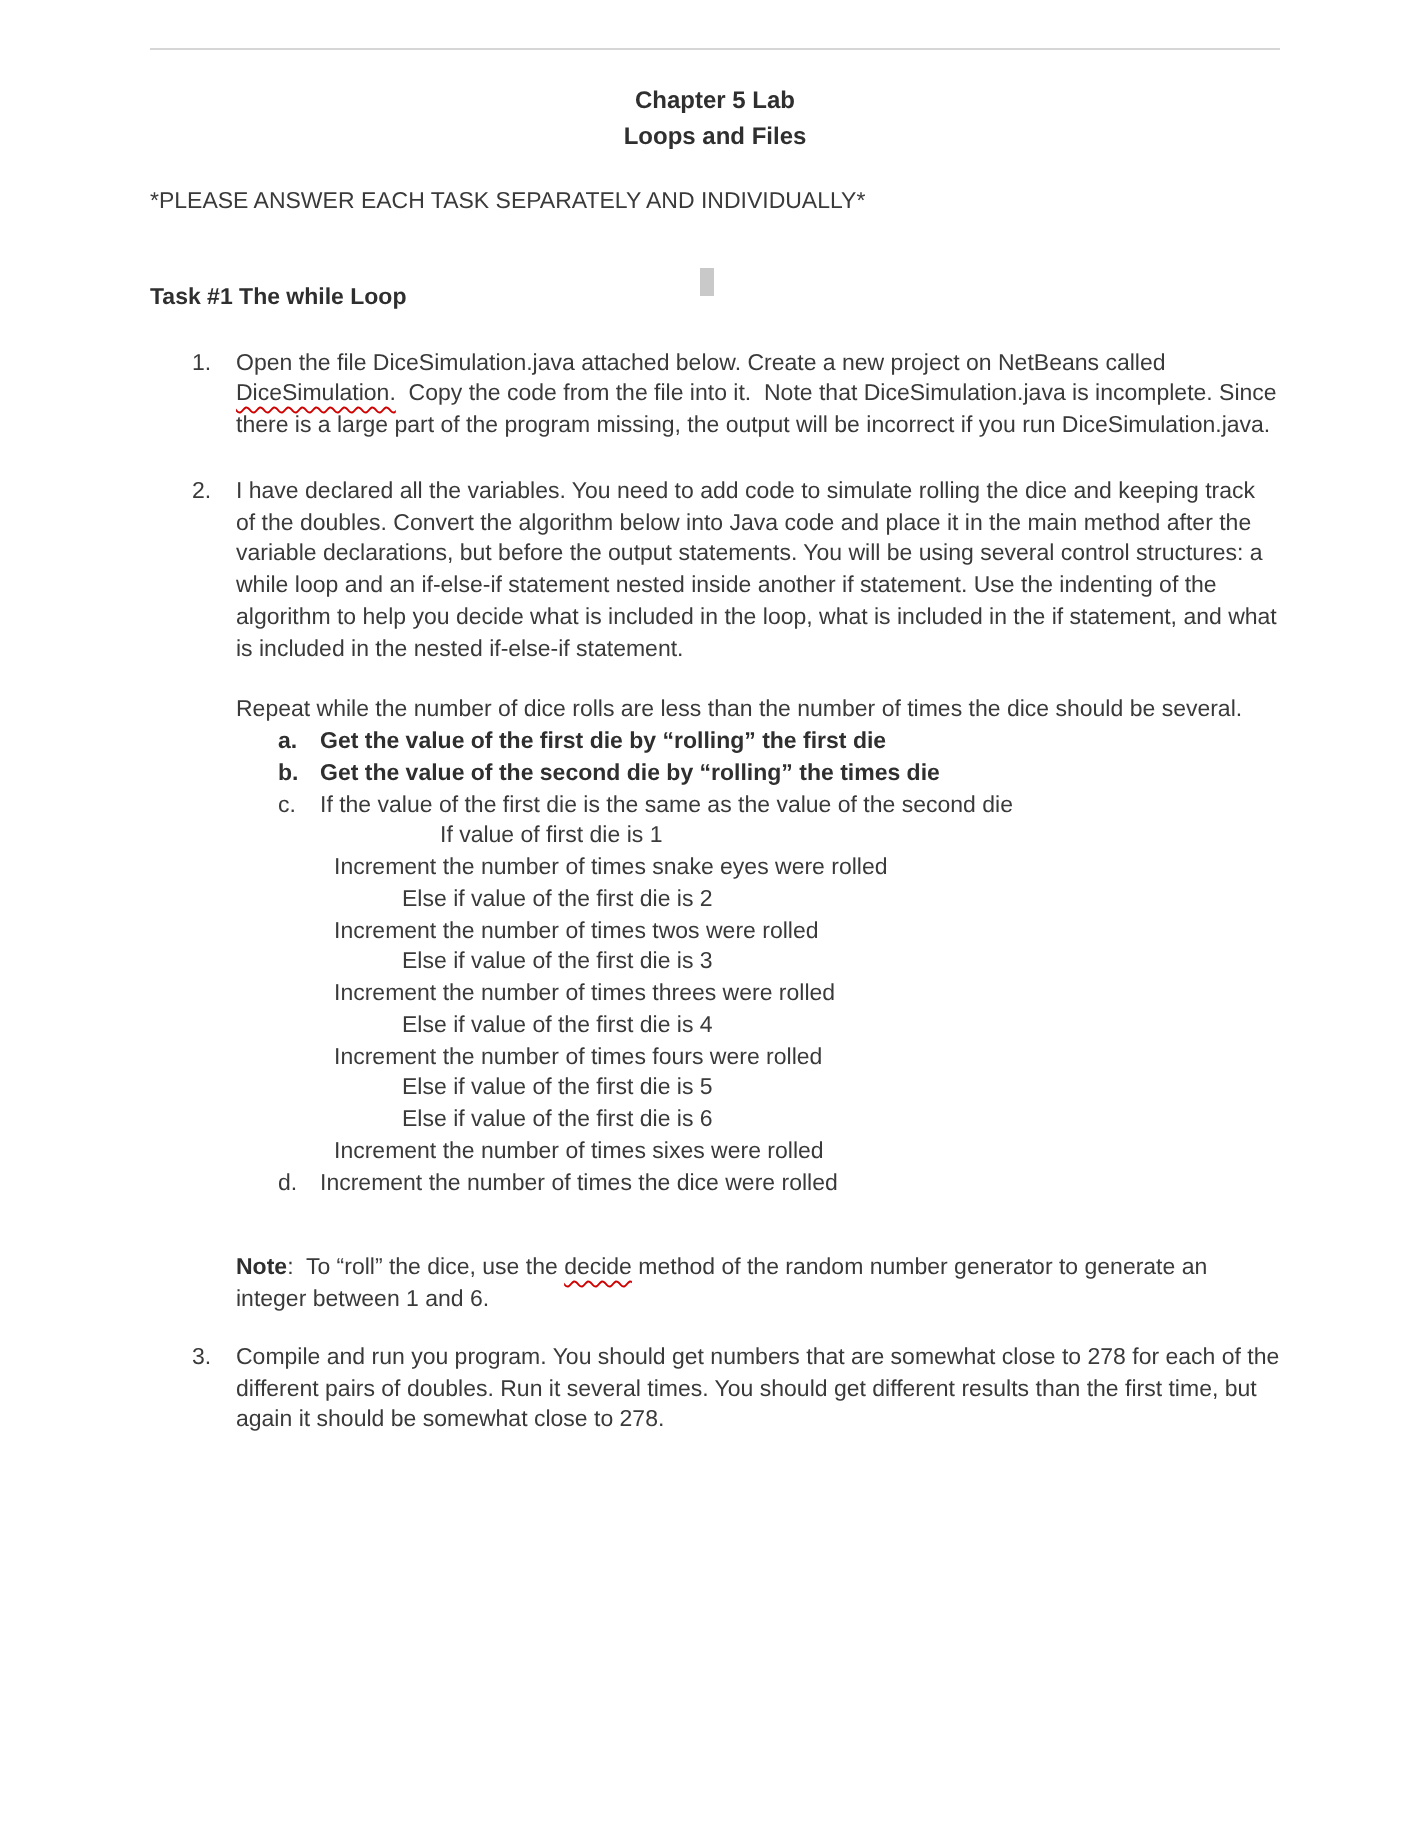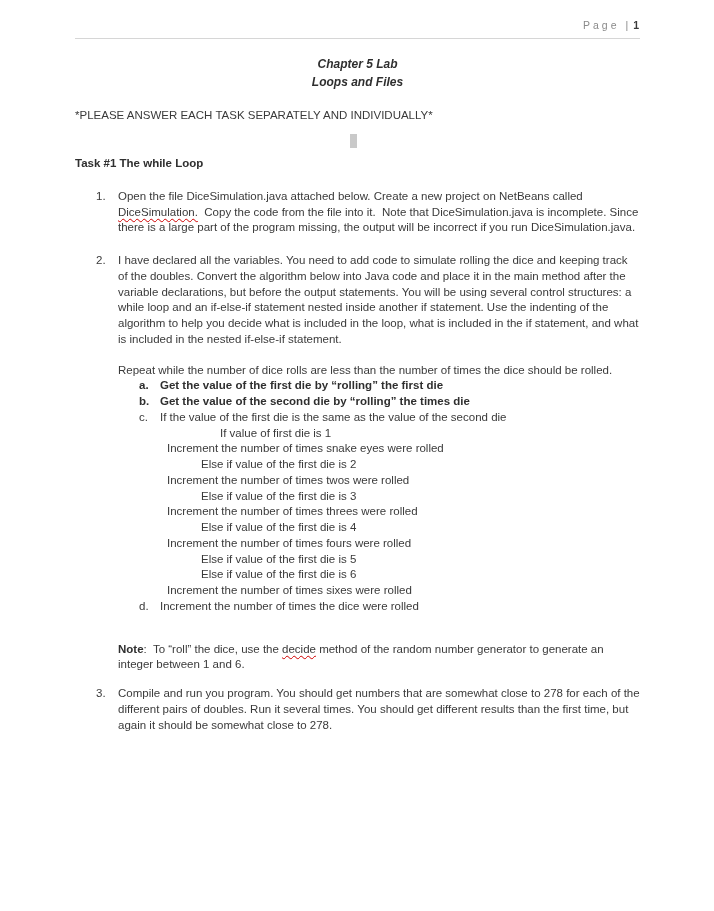--- a/index.html
+++ b/index.html
@@ -27,21 +27,20 @@
   }
   .hdr b { color: #3a3a3a; letter-spacing: 1px; margin-left: 2px; }
   .rule { border: none; border-top: 1px solid #d6d6d6; margin-top: 6px; }
   .title {
     text-align: center;
     font-weight: bold;
     font-size: 12px;
     margin-top: 16px;
     line-height: 1.5;
     color: #2f2f2f;
-    font-style: italic;
   }
   .notice { margin-top: 17px; }
   .task-h { font-weight: bold; margin-top: 32px; color: #2f2f2f; }
   .cursor-mark {
     position: absolute;
     left: 350px; top: 134px;
     width: 7px; height: 14px;
     background: #c9c9c9;
   }
   .li { display: flex; margin-top: 17px; }
@@ -64,23 +63,20 @@
     text-decoration-color: #d00000;
     text-decoration-thickness: 1px;
     text-underline-offset: 2px;
   }
 </style>
 </head>
 <body>
 
 <div class="page">
 
-  <div class="hdr">
-    <span>Page |</span><b>1</b>
-  </div>
   <hr class="rule">
 
   <div class="title">
     <div>Chapter 5 Lab</div>
     <div>Loops and Files</div>
   </div>
 
   <p class="notice">*PLEASE ANSWER EACH TASK SEPARATELY AND INDIVIDUALLY*</p>
 
   <div class="cursor-mark"></div>
@@ -90,21 +86,21 @@
   <div class="li">
     <span class="mk">1.</span>
     <div class="tx"><span>Open the file DiceSimulation.java attached below. Create a new project on NetBeans called </span><span class="squiggle">DiceSimulation.</span><span>  Copy the code from the file into it.  Note that DiceSimulation.java is incomplete. Since there is a large part of the program missing, the output will be incorrect if you run DiceSimulation.java.</span></div>
   </div>
 
   <div class="li">
     <span class="mk">2.</span>
     <div class="tx">I have declared all the variables. You need to add code to simulate rolling the dice and keeping track of the doubles. Convert the algorithm below into Java code and place it in the main method after the variable declarations, but before the output statements. You will be using several control structures: a while loop and an if-else-if statement nested inside another if statement. Use the indenting of the algorithm to help you decide what is included in the loop, what is included in the if statement, and what is included in the nested if-else-if statement.</div>
   </div>
 
-  <p class="alg-intro">Repeat while the number of dice rolls are less than the number of times the dice should be rolled.</p>
+  <p class="alg-intro">Repeat while the number of dice rolls are less than the number of times the dice should be several.</p>
 
   <div class="alg-item bold">
     <span class="mk">a.</span>
     <div class="tx">Get the value of the first die by “rolling” the first die</div>
   </div>
   <div class="alg-item bold">
     <span class="mk">b.</span>
     <div class="tx">Get the value of the second die by “rolling” the times die</div>
   </div>
   <div class="alg-item">

